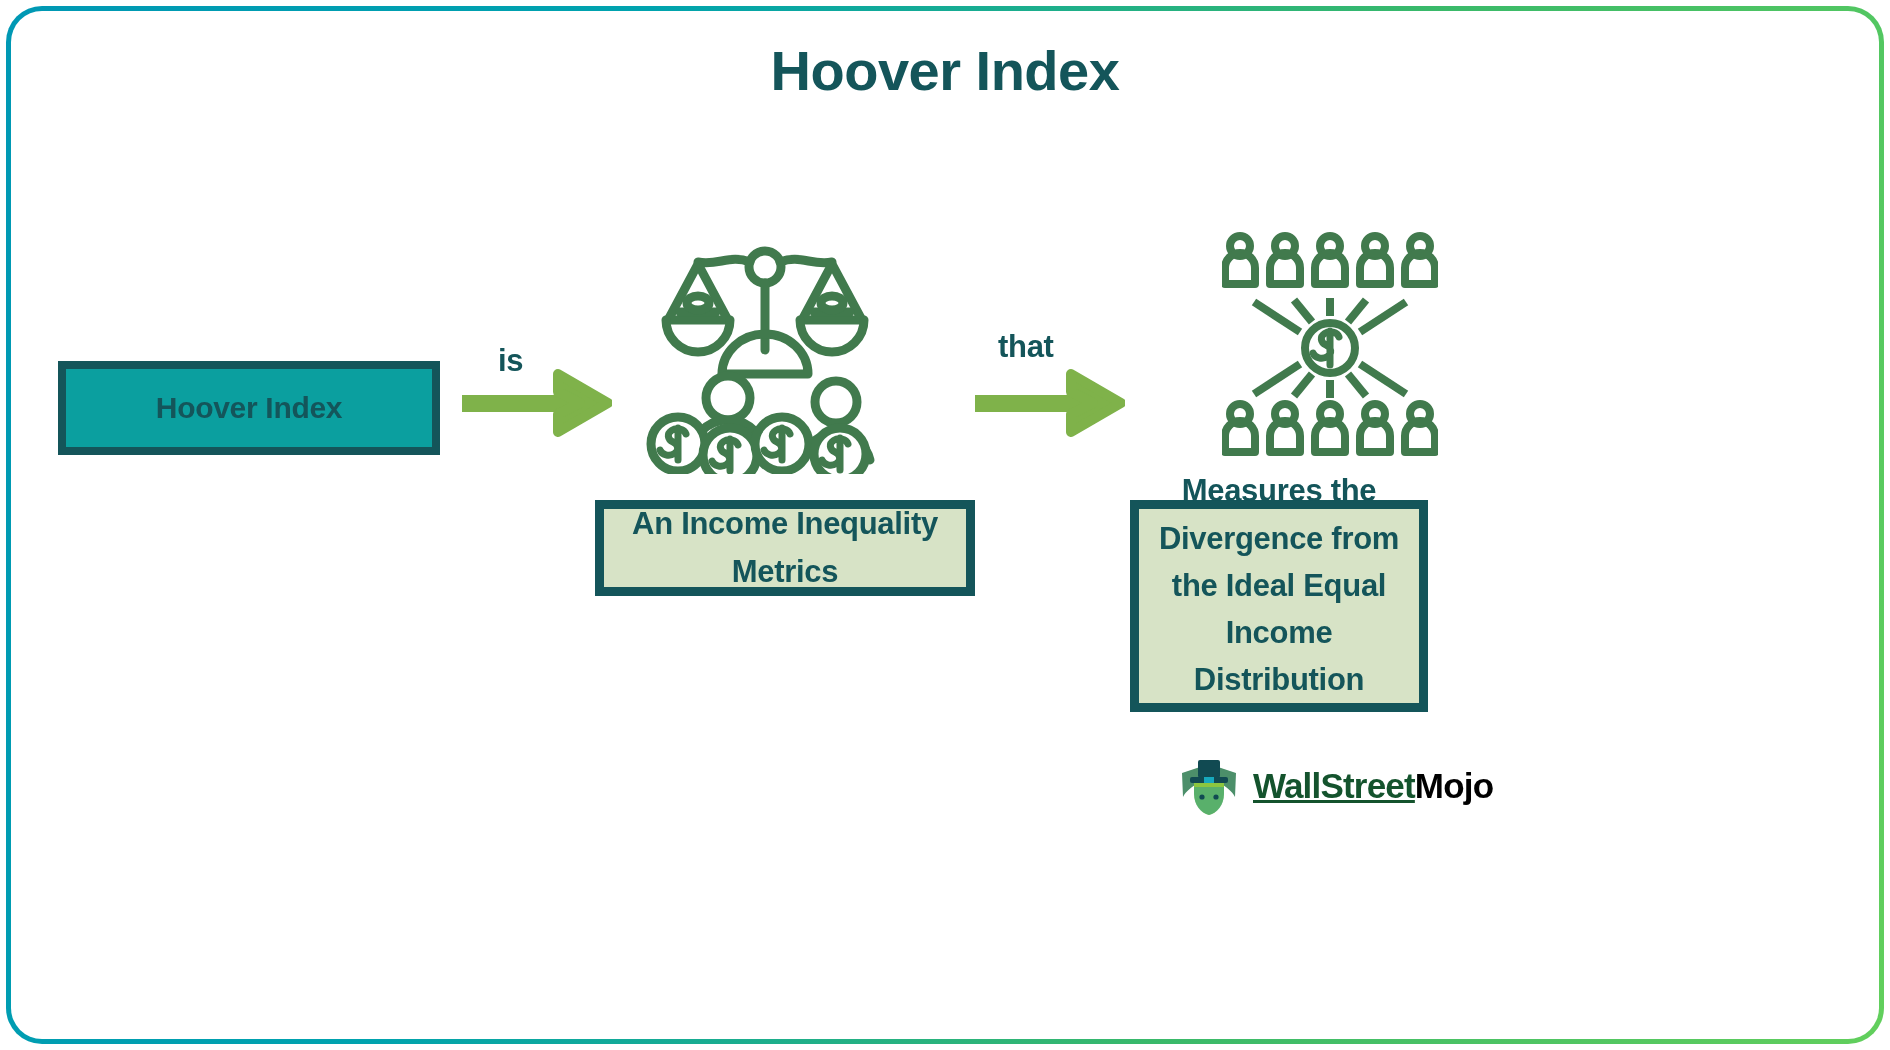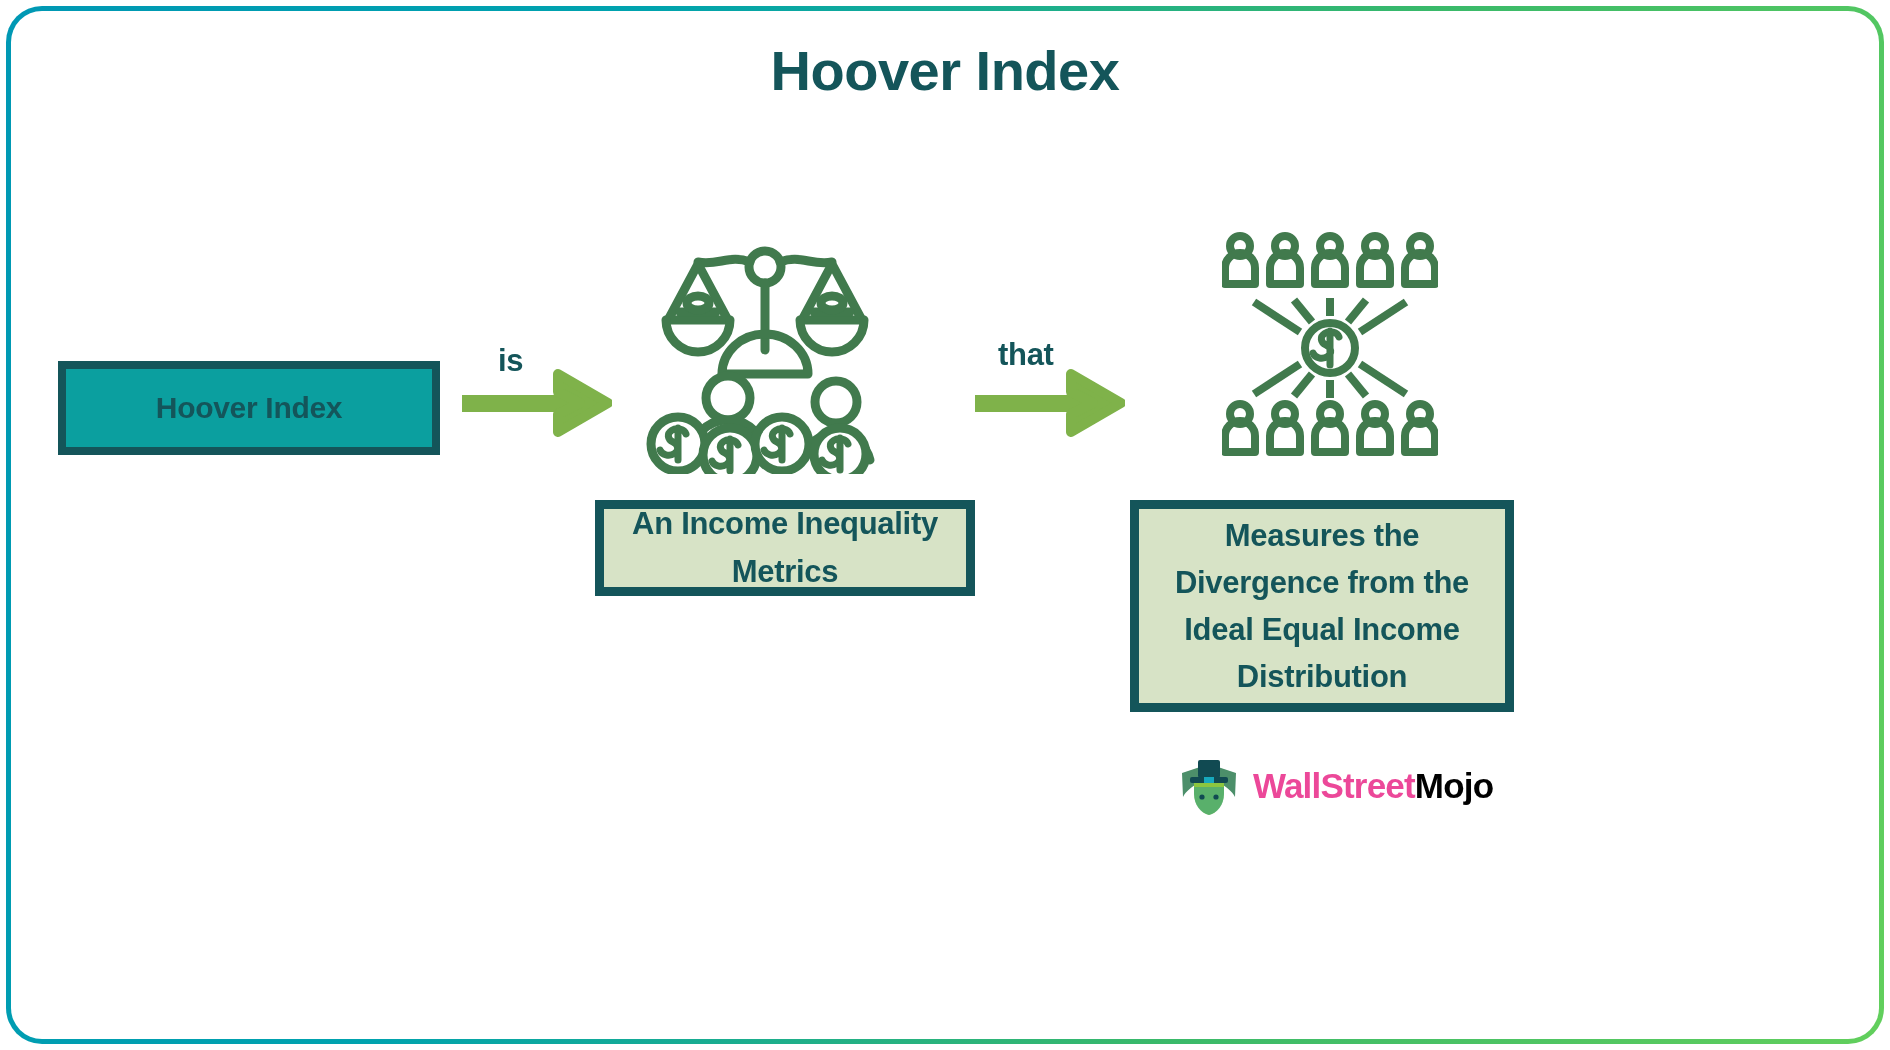--- a/index.html
+++ b/index.html
@@ -53,57 +53,58 @@
   .box-light-1{
     left:595px;top:500px;width:380px;height:96px;
     background:#d7e3c6;
     border:9px solid #14555a;
     font-size:31px;
     line-height:1.55;
     letter-spacing:-0.3px;
     padding:0 14px;
   }
   .box-light-2{
-    left:1130px;top:500px;width:384px;height:212px;
+    left:1130px;top:500px;width:298px;height:212px;
     background:#d7e3c6;
     border:9px solid #14555a;
     font-size:31px;
     line-height:1.52;
     letter-spacing:-0.3px;
     padding:0 10px;
+    align-items:flex-end;
   }
 
   
   .arrow-label{
     position:absolute;
     font-size:31px;font-weight:bold;color:#14555a;
     letter-spacing:-0.3px;
   }
   .arrow{position:absolute;}
 
   .arrow-1{left:462px;top:368px;width:150px;height:70px;}
   .arrow-2{left:975px;top:368px;width:150px;height:70px;}
   .lbl-is{left:498px;top:335px;margin-top:8px;}
-  .lbl-that{left:998px;top:337px;}
+  .lbl-that{left:998px;top:329px;}
 
   
   .icon-scales{position:absolute;left:640px;top:232px;width:250px;height:242px;}
   .icon-network{position:absolute;left:1222px;top:232px;width:216px;height:224px;}
 
   
   .logo{
     position:absolute;left:1178px;top:755px;
     width:310px;height:62px;
     display:flex;align-items:center;gap:13px;
   }
   .logo-mark{width:62px;height:58px;flex:0 0 auto;}
   .logo-text{
     font-size:35px;font-weight:bold;letter-spacing:-0.8px;white-space:nowrap;
   }
-  .logo-text .a{color:#ec4899;}
+  .logo-text .a{color:#14532d;text-decoration:underline;}
   .logo-text .b{color:#000000;}
 </style>
 </head>
 <body>
 
 <div class="canvas">
 
   <div class="frame-grad"></div>
   <div class="frame-inner"></div>
 

